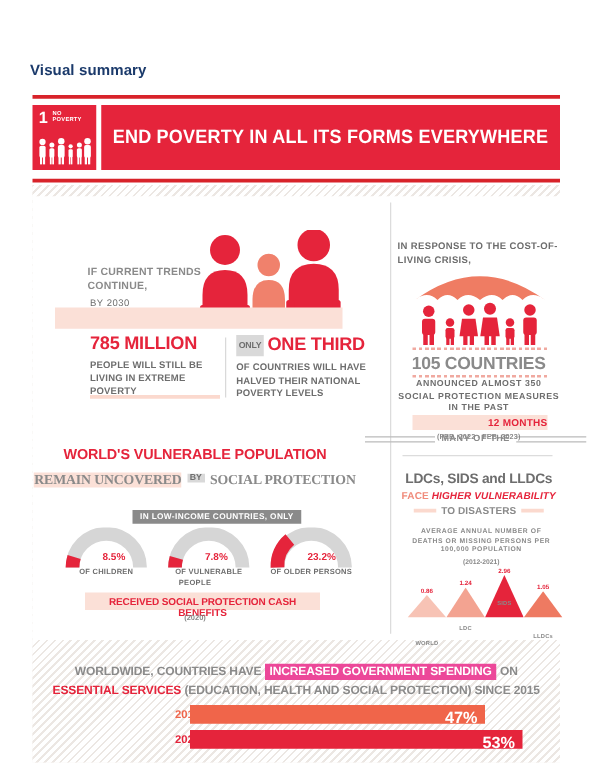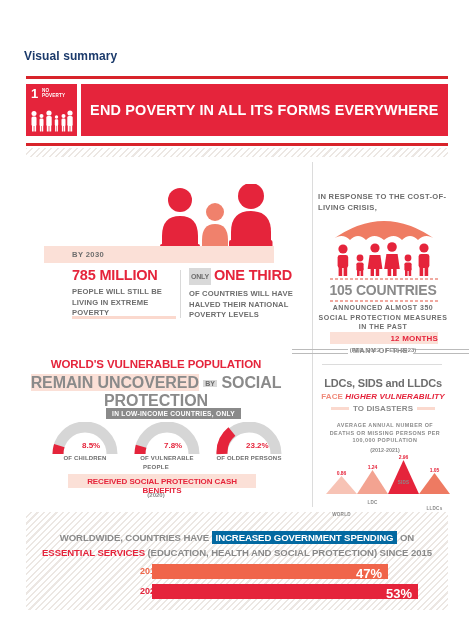--- a/index.html
+++ b/index.html
@@ -71,22 +71,22 @@
   .if-current{
     position:absolute;left:70px;top:168px;width:105px;
     font-size:8.4px;font-weight:bold;color:#8a8a8a;line-height:11px;
     letter-spacing:.2px;
   }
   .by2030band{
     position:absolute;left:44px;top:202px;width:230px;height:17px;
     background:#fbe0d7;
   }
   .by2030{
-    position:absolute;left:72px;top:206px;
-    font-size:7.6px;font-weight:bold;color:#6d6d6d;letter-spacing:.4px;
+    position:absolute;left:72px;top:194px;
+    font-size:7.6px;font-weight:normal;color:#6d6d6d;letter-spacing:.4px;
   }
   .stat-left{position:absolute;left:72px;top:224px;width:108px;}
   .stat-right{position:absolute;left:189px;top:224px;width:110px;}
   .statdiv{
     position:absolute;left:180px;top:226px;width:1px;height:48px;background:#d9d9d9;
   }
   .big-red{
     font-size:14.5px;font-weight:bold;color:#e5243b;letter-spacing:-.2px;
     line-height:15px;white-space:nowrap;
   }
@@ -112,21 +112,21 @@
     border-bottom:1px solid #bbb;vertical-align:middle;margin:0 5px;
   }
   .vp-l1{
     position:absolute;left:0;width:312px;top:314px;text-align:center;
     font-size:11.5px;font-weight:bold;color:#e5243b;letter-spacing:-.1px;
   }
   .vp-l2wrap{
     position:absolute;left:0;width:312px;top:330px;text-align:center;
   }
   .vp-l2{
-    font-size:16px;font-weight:bold;color:#8a8a8a;letter-spacing:-.1px;
+    font-size:11px;font-weight:bold;color:#8a8a8a;letter-spacing:-.1px;font-family:Liberation Serif, serif;
   }
   .hl-pink{background:#fbe0d7;}
   .by-chip{
     display:inline-block;background:#d9d9d9;color:#6d6d6d;font-size:7px;
     font-weight:bold;padding:0 2px;vertical-align:middle;
   }
   .lic-chip{
     position:absolute;left:106px;top:364px;
     background:#8a8a8a;color:#fff;font-size:6.6px;font-weight:bold;
     padding:2px 6px;letter-spacing:.3px;
@@ -227,21 +227,21 @@
   .tri-lbl{
     position:absolute;top:36px;width:31px;text-align:center;
     font-size:4.6px;font-weight:bold;color:#8a8a8a;letter-spacing:.2px;
   }
   .bb-l1{
     position:absolute;left:26px;width:422px;top:488px;text-align:center;
     font-size:9.6px;font-weight:bold;color:#8a8a8a;letter-spacing:-.1px;
     white-space:nowrap;
   }
   .bb-hl{
-    background:#0369a1;color:#ffffff;padding:1px 4px;
+    background:#ec4899;color:#ffffff;padding:1px 4px;
   }
   .bb-l2{
     position:absolute;left:26px;width:422px;top:503px;text-align:center;
     font-size:9.6px;font-weight:bold;color:#8a8a8a;letter-spacing:-.1px;
     white-space:nowrap;
   }
   .bb-l2 .red{color:#e5243b;}
   .bars{position:absolute;left:110px;top:520px;width:310px;height:42px;}
   .barrow{position:absolute;left:0;width:310px;height:15px;}
   .barlabel{
@@ -331,20 +331,21 @@
       <path d="M52 78 V56 q0-16 13-16 q13 0 13 16 V78 Z"></path>
     </g>
     <g fill="#e5243b">
       <circle cx="101" cy="12" r="13"></circle>
       <path d="M81 78 V48 q0-21 20-21 q20 0 20 21 V78 Z"></path>
       <rect x="79" y="56" width="6.5" height="22" rx="2"></rect>
       <rect x="116" y="56" width="6.5" height="22" rx="2"></rect>
     </g>
   </svg>
 
+  <div class="if-current">IF CURRENT TRENDS CONTINUE,</div>
   <div class="by2030band"></div>
   <div class="by2030">BY 2030</div>
 
   <div class="statdiv"></div>
   <div class="stat-left">
     <div class="big-red">785 MILLION</div>
     <div class="stat-sub">PEOPLE WILL STILL BE LIVING IN EXTREME POVERTY</div>
   </div>
   <div class="underline-pink"></div>
 

